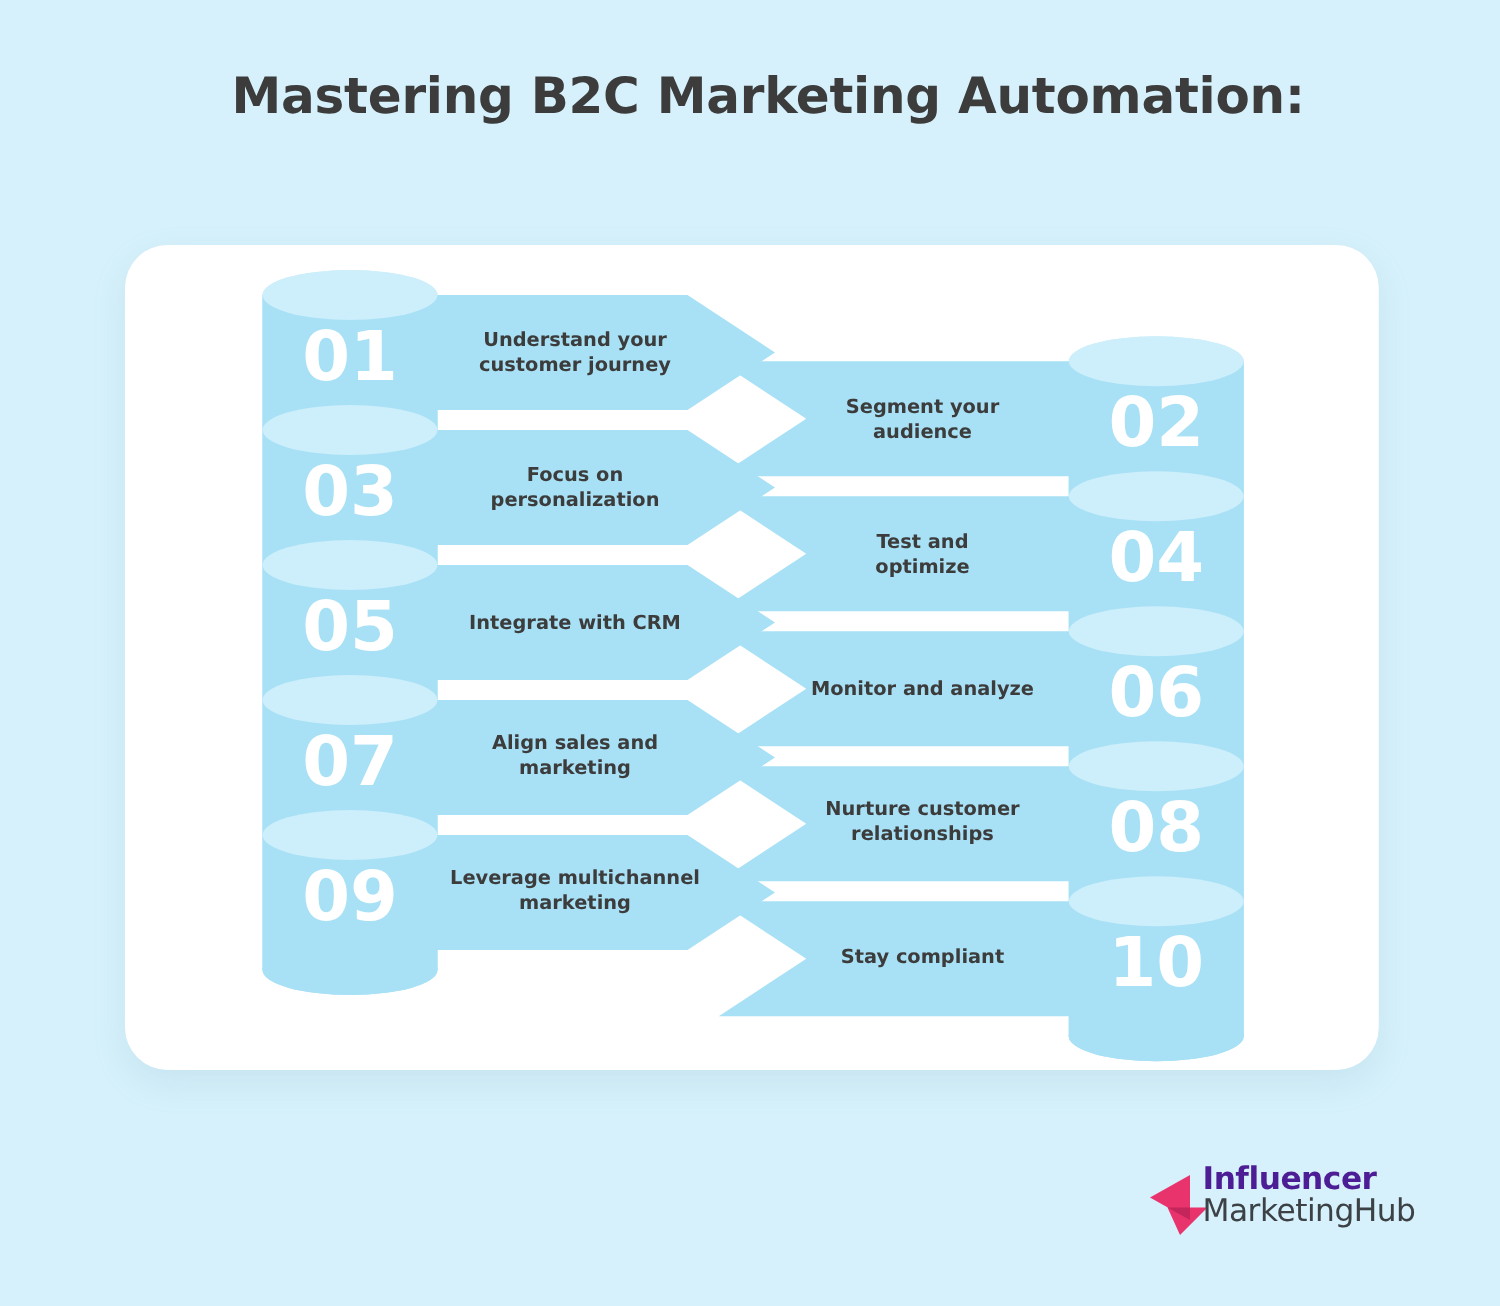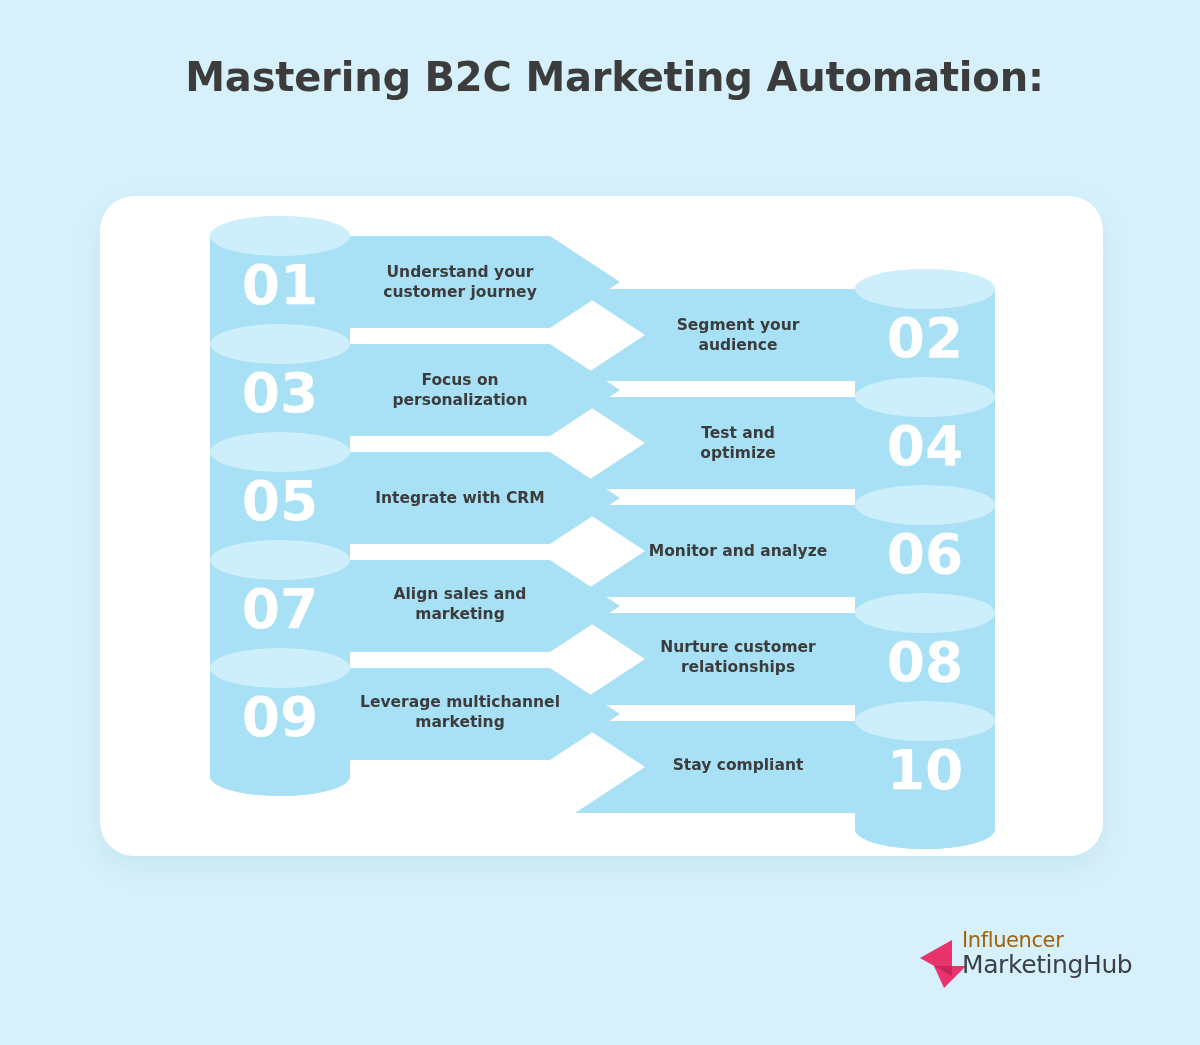--- a/index.html
+++ b/index.html
@@ -80,23 +80,23 @@
     height: 52px;
   }
   .logo-text {
     position: absolute;
     left: 44px;
     top: 0;
     line-height: 1.04;
   }
   .logo-line1 {
     display: block;
-    font-size: 21px;
-    font-weight: 400;
-    color: #a16207;
+    font-size: 25px;
+    font-weight: 700;
+    color: #4c1d95;
     letter-spacing: -0.4px;
   }
   .logo-line2 {
     display: block;
     font-size: 25px;
     font-weight: 400;
     color: #3c4146;
     letter-spacing: -0.4px;
   }
 </style>

